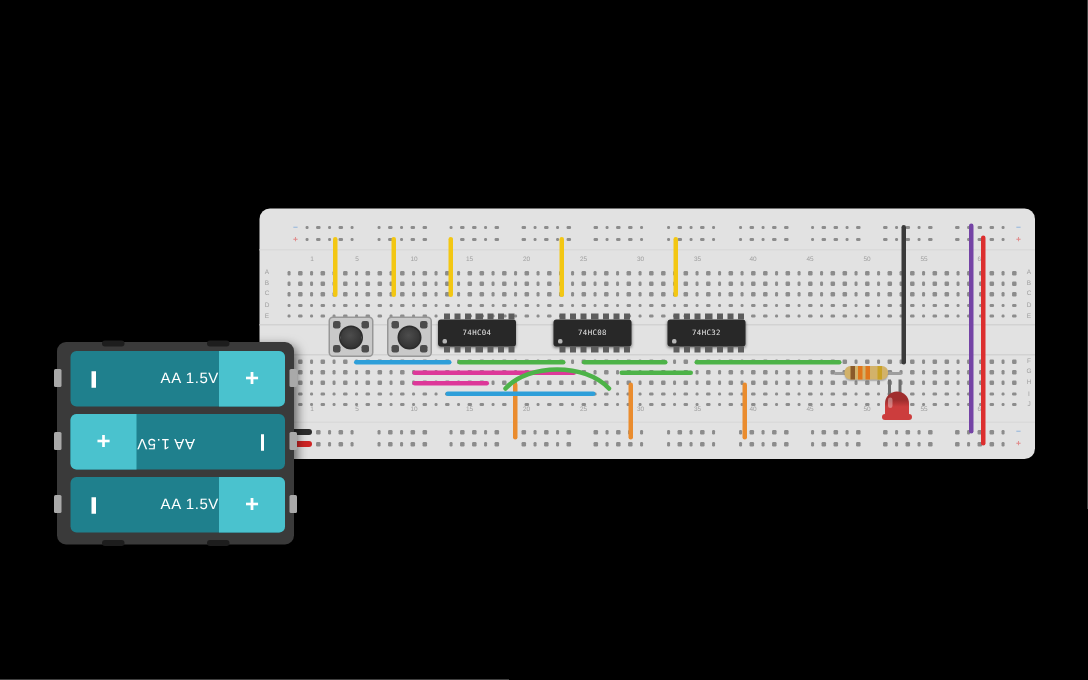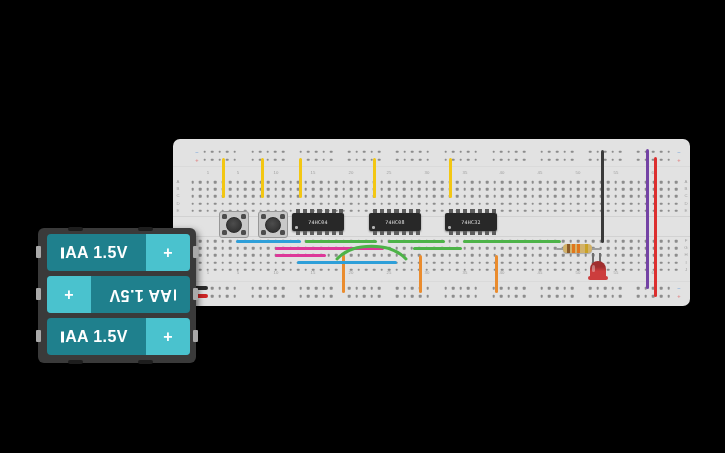--- a/index.html
+++ b/index.html
@@ -40,22 +40,22 @@
   #pack{position:absolute;left:38px;top:228px;width:158px;height:135px;background:#3a3a3a;
         border-radius:6px;box-shadow:2px 3px 7px rgba(0,0,0,.6);}
   .notch{position:absolute;width:15px;height:4px;background:#1d1d1d;border-radius:2px;}
   .contact{position:absolute;width:5px;height:12px;background:#a9a9a9;border-radius:1px;}
   .cell{position:absolute;left:9px;width:143px;height:37px;border-radius:4px;}
   .cap{position:absolute;top:0;width:44px;height:100%;display:flex;align-items:center;
        justify-content:center;color:#fff;font-size:16px;font-weight:bold;}
   .cap.right{right:0;border-radius:0 4px 4px 0;}
   .cap.left{left:0;border-radius:4px 0 0 4px;}
   .minusbar{position:absolute;top:50%;width:2.5px;height:11px;background:#fff;transform:translateY(-50%);}
-  .bat-text{position:absolute;top:50%;transform:translateY(-50%);text-align:center;
-            color:#fff;font-size:16px;font-weight:bold;letter-spacing:.4px;}
+  .bat-text{position:absolute;top:50%;transform:translateY(-50%);text-align:right;
+            color:#fff;font-size:10px;font-weight:normal;letter-spacing:.4px;}
   .bat-text.flip{transform:translateY(-50%) rotate(180deg);}
 </style>
 </head>
 <body>
 
 <div id="stage" style="background: rgb(0, 0, 0);">
 
   <div id="board" style="left: 173px; top: 139px; width: 517px; height: 167px; background: rgb(226, 226, 226);"></div>
   <div id="gen">
       <div class="bline" style="left: 173px; top: 165.5px; width: 517px; background: rgb(218, 218, 218);"></div>

